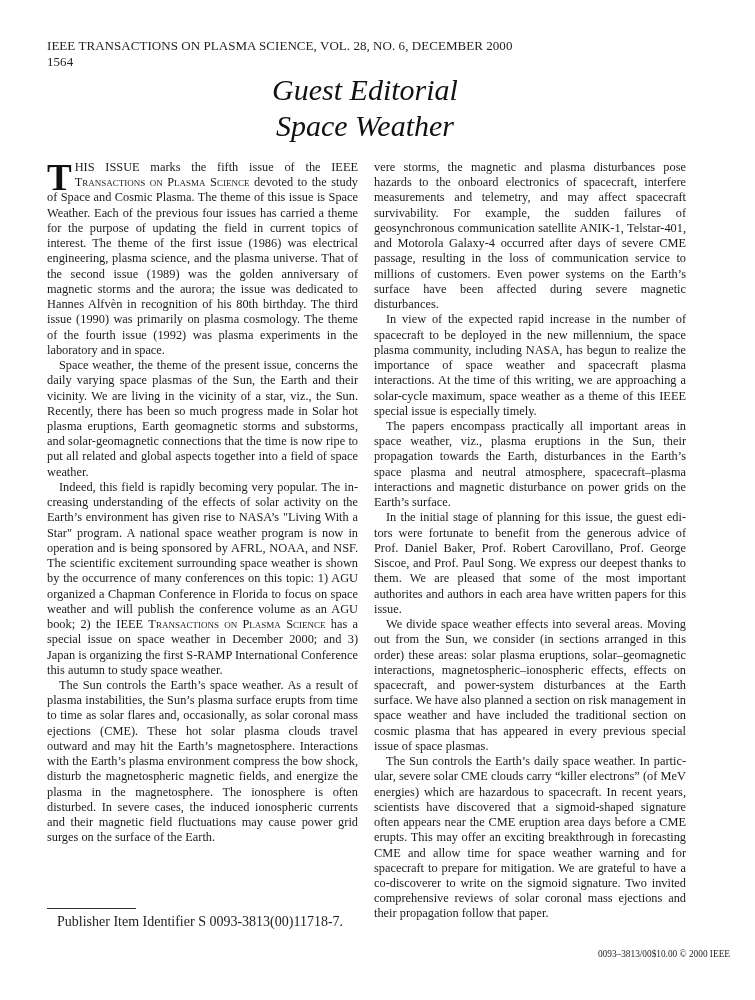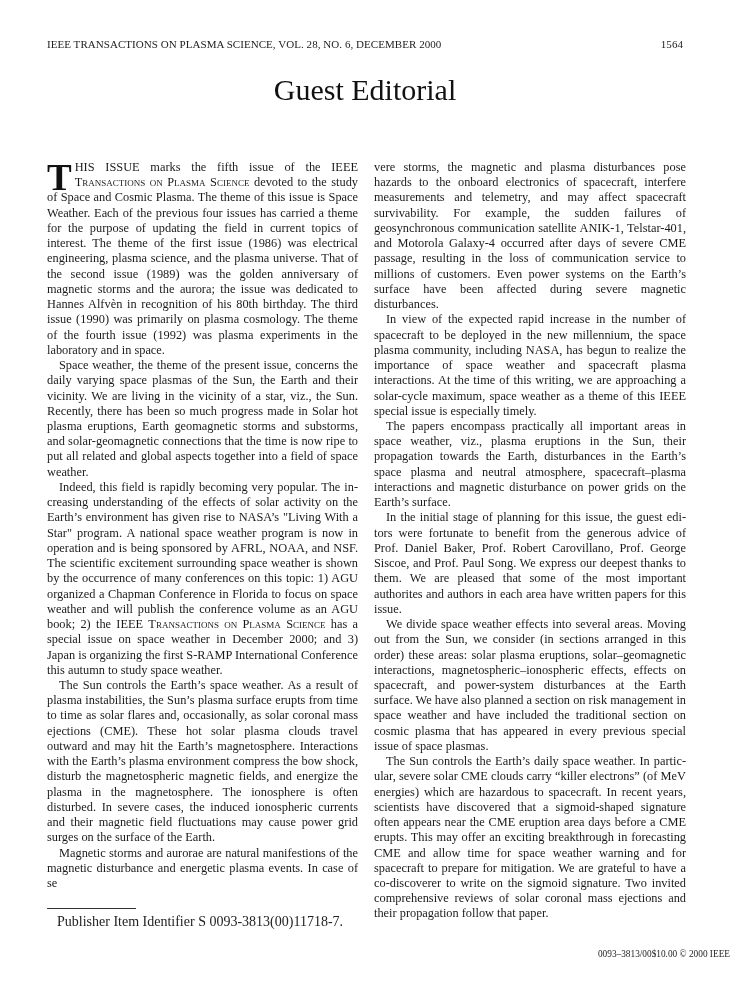--- a/index.html
+++ b/index.html
@@ -13,35 +13,37 @@
       position: relative;
       overflow: hidden;
       font-family: "Liberation Serif", "DejaVu Serif", serif;
       color: #1a1a1a;
     }
     .running-header {
       position: absolute;
       top: 38px;
       left: 47px;
       width: 636px;
-      font-size: 11px;
+      font-size: 13px;
       letter-spacing: 0.05px;
       display: flex;
       justify-content: space-between;
       color: #222;
+      flex-direction: column;
     }
     .title-block {
       position: absolute;
       top: 72px;
       left: 0;
       width: 730px;
       text-align: center;
       font-size: 30px;
       line-height: 36px;
       color: #111;
+      font-style: italic;
     }
     .title-block div { display: block; }
     .column {
       position: absolute;
       top: 160px;
       font-size: 12.35px;
       line-height: 15.23px;
       text-align: justify;
       hyphens: manual;
       color: #1a1a1a;
@@ -92,28 +94,28 @@
 </head>
 <body>
 
 <div class="running-header">
   <span>IEEE TRANSACTIONS ON PLASMA SCIENCE, VOL. 28, NO. 6, DECEMBER 2000</span>
   <span>1564</span>
 </div>
 
 <div class="title-block">
   <div>Guest Editorial</div>
+  <div>Space Weather</div>
 </div>
 
 <div class="column col-left">
   <p class="first"><span class="dropcap">T</span><span class="sc-lead">HIS ISSUE marks the fifth issue of the IEEE </span><span class="sc">Transactions on Plasma Science</span><span> devoted to the study of Space and Cosmic Plasma. The theme of this issue is Space Weather. Each of the previous four issues has carried a theme for the purpose of updating the field in current topics of interest. The theme of the first issue (1986) was electrical engineering, plasma science, and the plasma universe. That of the second issue (1989) was the golden anniversary of magnetic storms and the aurora; the issue was dedicated to Hannes Alfvèn in recognition of his 80th birthday. The third issue (1990) was primarily on plasma cosmology. The theme of the fourth issue (1992) was plasma experiments in the laboratory and in space.</span></p>
   <p>Space weather, the theme of the present issue, concerns the daily varying space plasmas of the Sun, the Earth and their vicinity. We are living in the vicinity of a star, viz., the Sun. Recently, there has been so much progress made in Solar hot plasma eruptions, Earth geomagnetic storms and substorms, and solar-geomagnetic connections that the time is now ripe to put all related and global aspects together into a field of space weather.</p>
   <p><span>Indeed, this field is rapidly becoming very popular. The in­creasing understanding of the effects of solar activity on the Earth’s environment has given rise to NASA’s "Living With a Star" program. A national space weather program is now in operation and is being sponsored by AFRL, NOAA, and NSF. The scientific excitement surrounding space weather is shown by the occurrence of many conferences on this topic: 1) AGU organized a Chapman Conference in Florida to focus on space weather and will publish the conference volume as an AGU book; 2) the IEEE </span><span class="sc">Transactions on Plasma Science</span><span> has a special issue on space weather in December 2000; and 3) Japan is organizing the first S-RAMP International Conference this autumn to study space weather.</span></p>
   <p>The Sun controls the Earth’s space weather. As a result of plasma instabilities, the Sun’s plasma surface erupts from time to time as solar flares and, occasionally, as solar coronal mass ejections (CME). These hot solar plasma clouds travel outward and may hit the Earth’s magnetosphere. Interactions with the Earth’s plasma environment compress the bow shock, disturb the magnetospheric magnetic fields, and energize the plasma in the magnetosphere. The ionosphere is often disturbed. In severe cases, the induced ionospheric currents and their magnetic field fluctuations may cause power grid surges on the surface of the Earth.</p>
-  <p>Magnetic storms and aurorae are natural manifestions of the magnetic disturbance and energetic plasma events. In case of se­</p>
 </div>
 
 <div class="column col-right">
   <p class="first">vere storms, the magnetic and plasma disturbances pose hazards to the onboard electronics of spacecraft, interfere measurements and telemetry, and may affect spacecraft survivability. For ex­ample, the sudden failures of geosynchronous communication satellite ANIK-1, Telstar-401, and Motorola Galaxy-4 occurred after days of severe CME passage, resulting in the loss of com­munication service to millions of customers. Even power sys­tems on the Earth’s surface have been affected during severe magnetic disturbances.</p>
   <p>In view of the expected rapid increase in the number of space­craft to be deployed in the new millennium, the space plasma community, including NASA, has begun to realize the impor­tance of space weather and spacecraft plasma interactions. At the time of this writing, we are approaching a solar-cycle max­imum, space weather as a theme of this IEEE special issue is especially timely.</p>
   <p>The papers encompass practically all important areas in space weather, viz., plasma eruptions in the Sun, their propagation to­wards the Earth, disturbances in the Earth’s space plasma and neutral atmosphere, spacecraft–plasma interactions and mag­netic disturbance on power grids on the Earth’s surface.</p>
   <p>In the initial stage of planning for this issue, the guest edi­tors were fortunate to benefit from the generous advice of Prof. Daniel Baker, Prof. Robert Carovillano, Prof. George Siscoe, and Prof. Paul Song. We express our deepest thanks to them. We are pleased that some of the most important authorites and authors in each area have written papers for this issue.</p>
   <p>We divide space weather effects into several areas. Moving out from the Sun, we consider (in sections arranged in this order) these areas: solar plasma eruptions, solar–geomagnetic interactions, magnetospheric–ionospheric effects, effects on spacecraft, and power-system disturbances at the Earth surface. We have also planned a section on risk management in space weather and have included the traditional section on cosmic plasma that has appeared in every previous special issue of space plasmas.</p>
   <p>The Sun controls the Earth’s daily space weather. In partic­ular, severe solar CME clouds carry “killer electrons” (of MeV energies) which are hazardous to spacecraft. In recent years, sci­entists have discovered that a sigmoid-shaped signature often appears near the CME eruption area days before a CME erupts. This may offer an exciting breakthrough in forecasting CME and allow time for space weather warning and for spacecraft to prepare for mitigation. We are grateful to have a co-discoverer to write on the sigmoid signature. Two invited comprehensive reviews of solar coronal mass ejections and their propagation follow that paper.</p>
 </div>

